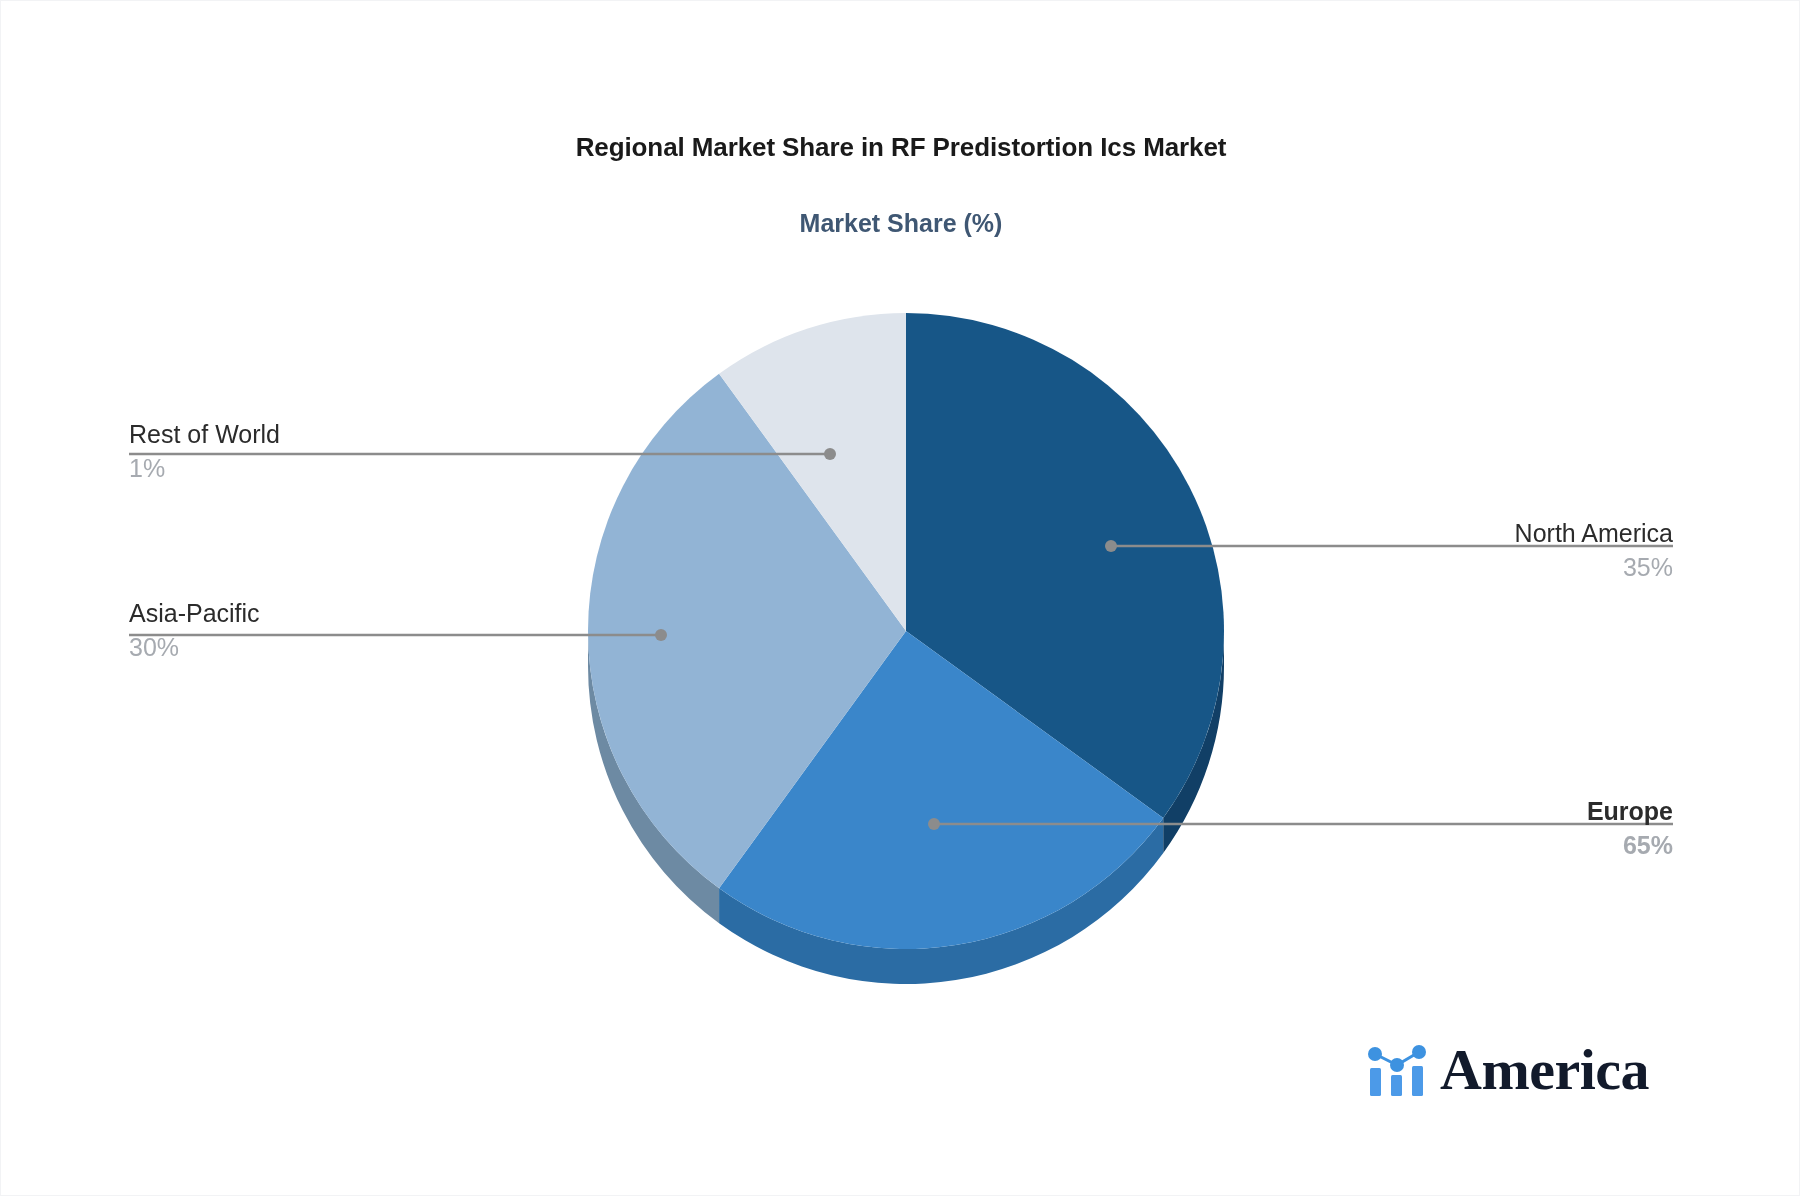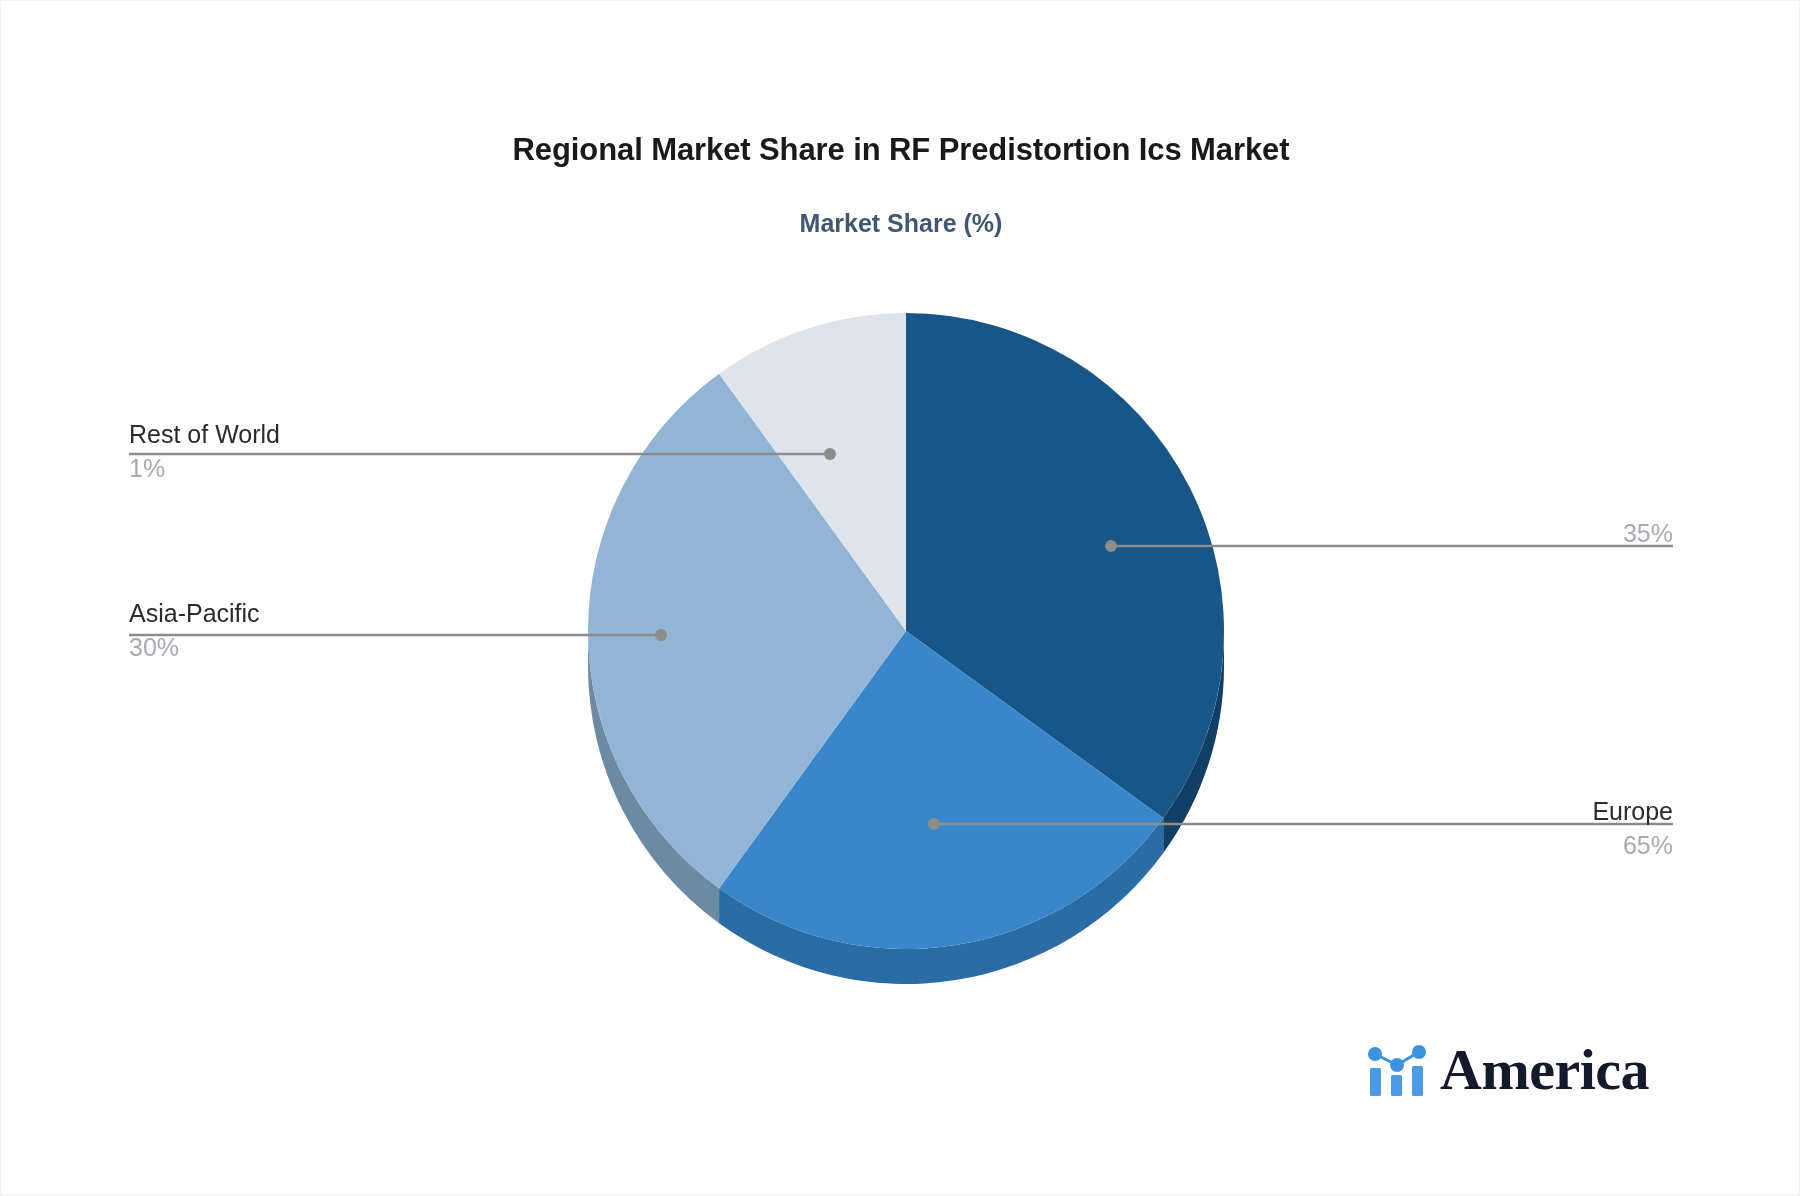--- a/index.html
+++ b/index.html
@@ -20,21 +20,21 @@
     overflow: hidden;
   }
 
   
   #chart-title {
     position: absolute;
     left: 0;
     top: 131px;
     width: 1800px;
     text-align: center;
-    font-size: 31px;
+    font-size: 26px;
     font-weight: bold;
     color: #1a1a1a;
     letter-spacing: -0.1px;
     white-space: nowrap;
   }
   #chart-subtitle {
     position: absolute;
     left: 0;
     top: 208px;
     width: 1800px;
@@ -66,21 +66,21 @@
   }
   .callout .pct {
     font-size: 25px;
     color: #a6aab0;
     line-height: 34px;
   }
   .callout.right { text-align: right; }
   .callout.left  { text-align: left;  }
 
   #label-north-america { left: 1370px; top: 515px; width: 302px; }
-  #label-europe        { left: 1370px; top: 793px; width: 302px; }
+  #label-europe        { left: 1370px; top: 793px; width: 302px; font-weight: bold; }
   #label-asia-pacific  { left: 128px;  top: 595px; width: 302px; }
   #label-rest-of-world { left: 128px;  top: 416px; width: 302px; }
 
   
   #logo {
     position: absolute;
     left: 1365px;
     top: 1033px;
     height: 72px;
     display: flex;
@@ -137,20 +137,21 @@
 
       <line x1="128" y1="634" x2="660" y2="634"></line>
       <circle cx="660" cy="634" r="6" fill="#8c8c8c" stroke="none"></circle>
 
       <line x1="128" y1="453" x2="829" y2="453"></line>
       <circle cx="829" cy="453" r="6" fill="#8c8c8c" stroke="none"></circle>
     </g>
   </svg>
 
   <div class="callout right" id="label-north-america">
+    <div class="name">North America</div>
     <div class="pct">35%</div>
   </div>
 
   <div class="callout right" id="label-europe">
     <div class="name">Europe</div>
     <div class="pct">65%</div>
   </div>
 
   <div class="callout left" id="label-asia-pacific">
     <div class="name">Asia-Pacific</div>

